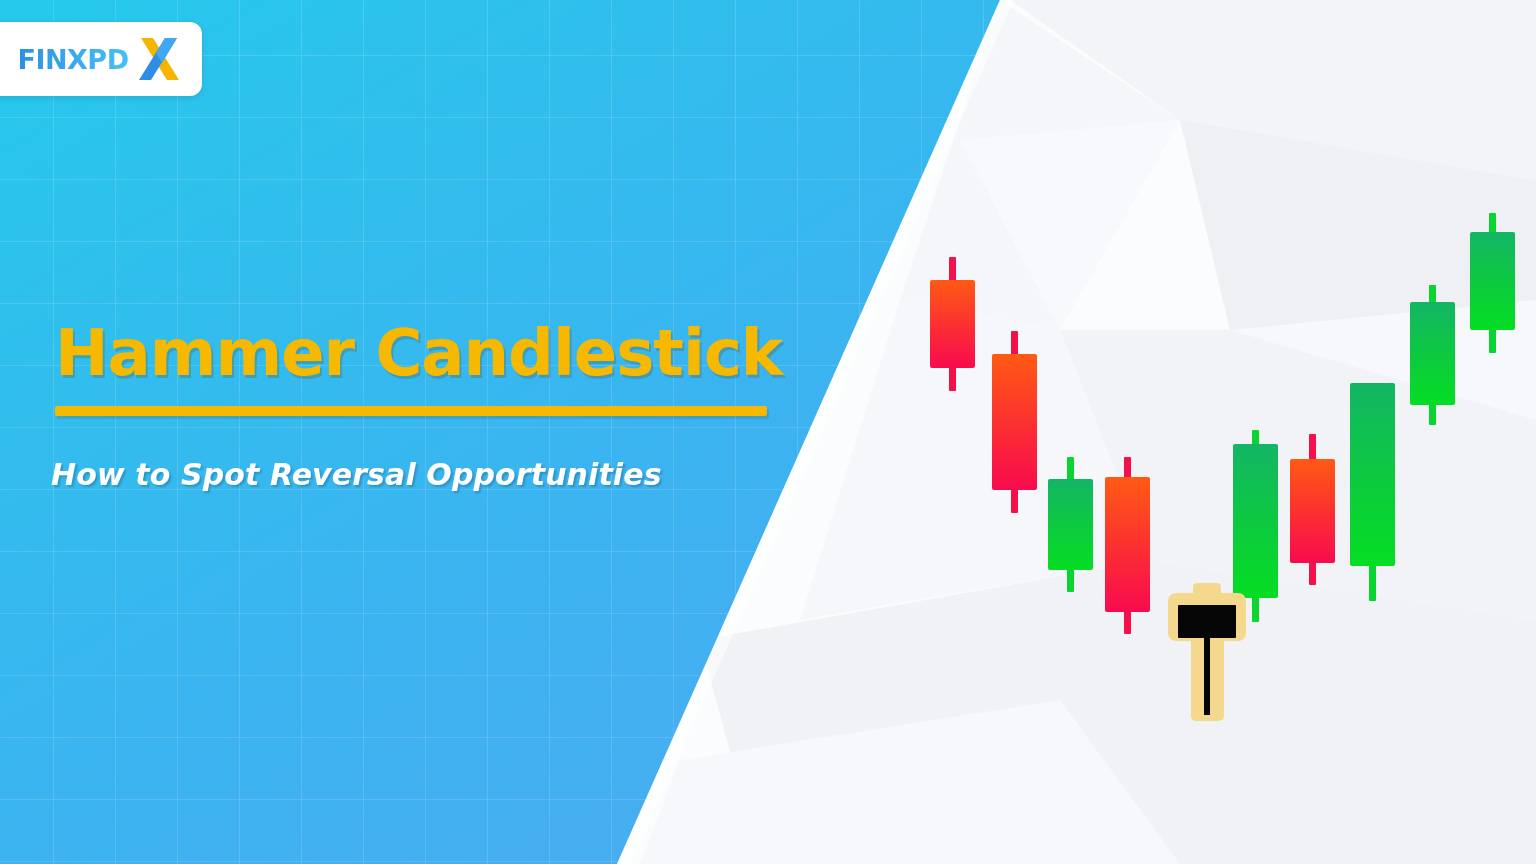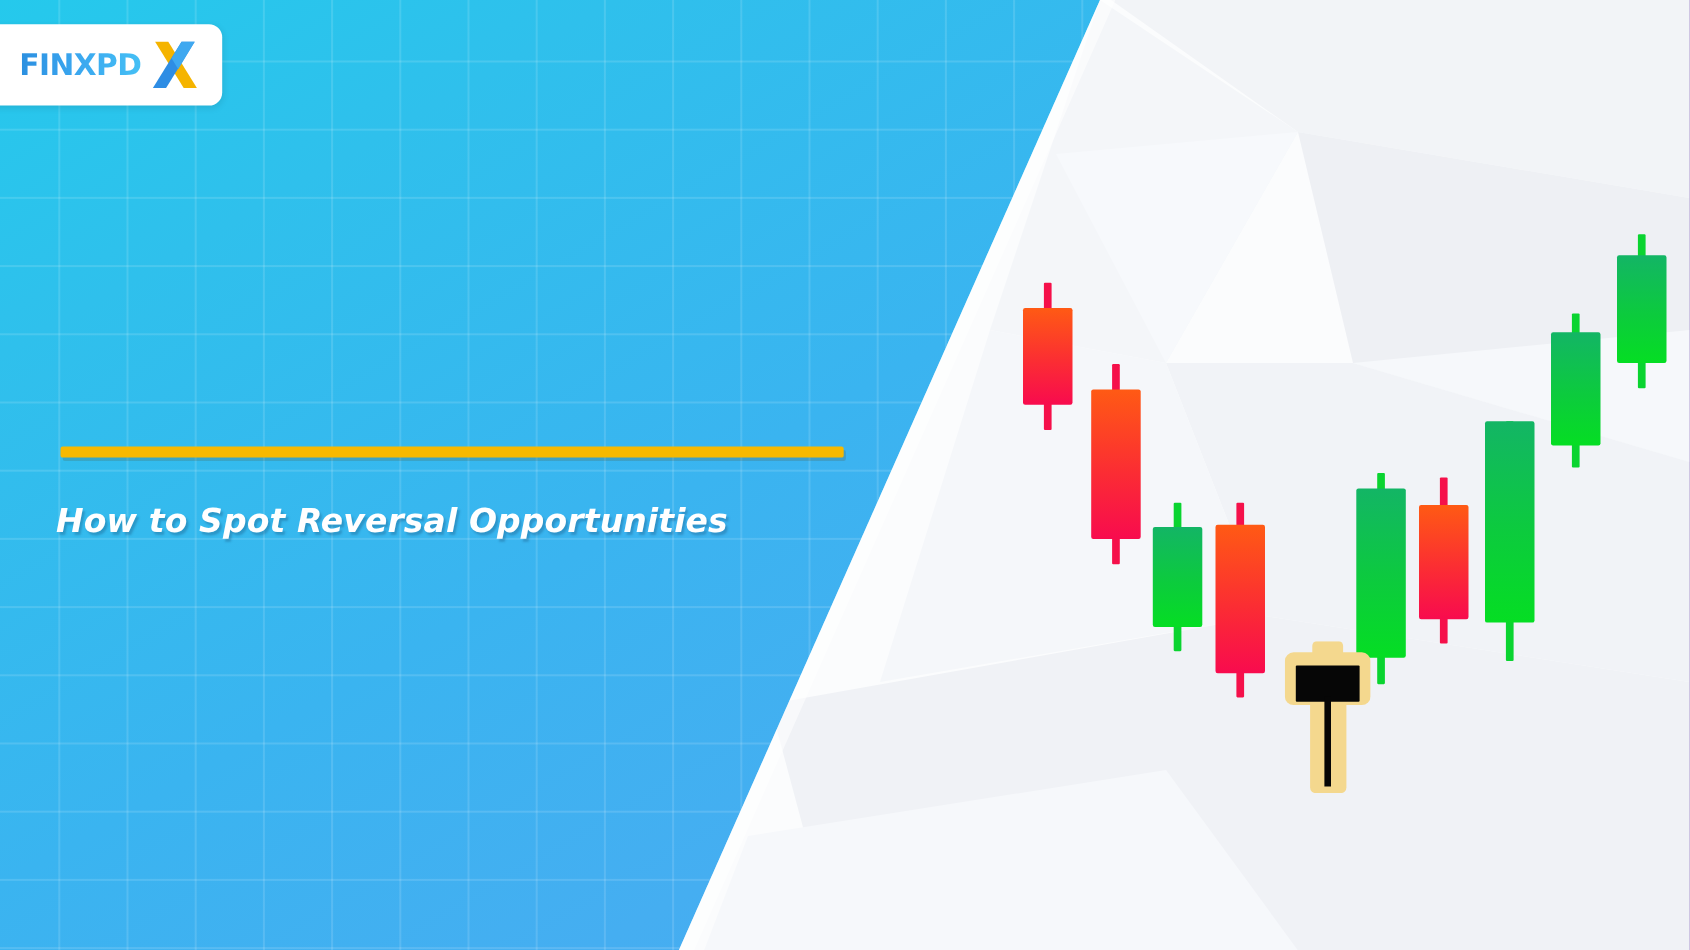--- a/index.html
+++ b/index.html
@@ -1,21 +1,21 @@
 <!DOCTYPE html>
 <html><head>
 <meta charset="utf-8">
 <style>
   html,body{margin:0;padding:0;}
   body{
     width:1536px;height:864px;overflow:hidden;
     font-family:"Liberation Sans", sans-serif;
     background:#ffffff;
   }
-  .stage{position:relative;width:1536px;height:864px;overflow:hidden;background:#4c1d95;}
+  .stage{position:relative;width:1536px;height:864px;overflow:hidden;background:#404040;}
 
   
   .white-panel{position:absolute;inset:0;background:#fbfcfd;}
   .poly{position:absolute;}
 
   
   .blue-wedge{
     position:absolute;left:0;top:0;width:1040px;height:864px;
     background:linear-gradient(150deg,#25c9ec 0%,#2fc0ec 22%,#3ab4f0 55%,#45aef1 80%,#49abf0 100%);
     clip-path:polygon(0 0, 1000px 0, 617px 864px, 0 864px);
@@ -116,20 +116,21 @@
       <span class="logo-x">
         <svg width="52" height="50" viewBox="0 0 52 50">
           <path d="M8 4 L20 4 L46 46 L34 46 Z" fill="#f5b400"></path>
           <path d="M44 4 L32 4 L6 46 L18 46 Z" fill="#2e8de4"></path>
           <path d="M44 4 L32 4 L23 19 L29 29 Z" fill="#3fa8f0"></path>
         </svg>
       </span>
     </div>
   </div>
 
+  <div class="headline">Hammer Candlestick</div>
   <div class="headline-rule"></div>
   <div class="subhead">How to Spot Reversal Opportunities</div>
 
   <div class="chart" id="chart">
       <div class="candle down" style="left: 930px; top: 257px; width: 45px; height: 134px;">
         <div class="wick" style="top: 0px; height: 134px;"></div>
         <div class="body" style="top: 23px; height: 88px;"></div>
       </div>
       <div class="candle down" style="left: 992px; top: 331px; width: 45px; height: 182px;">
         <div class="wick" style="top: 0px; height: 182px;"></div>

